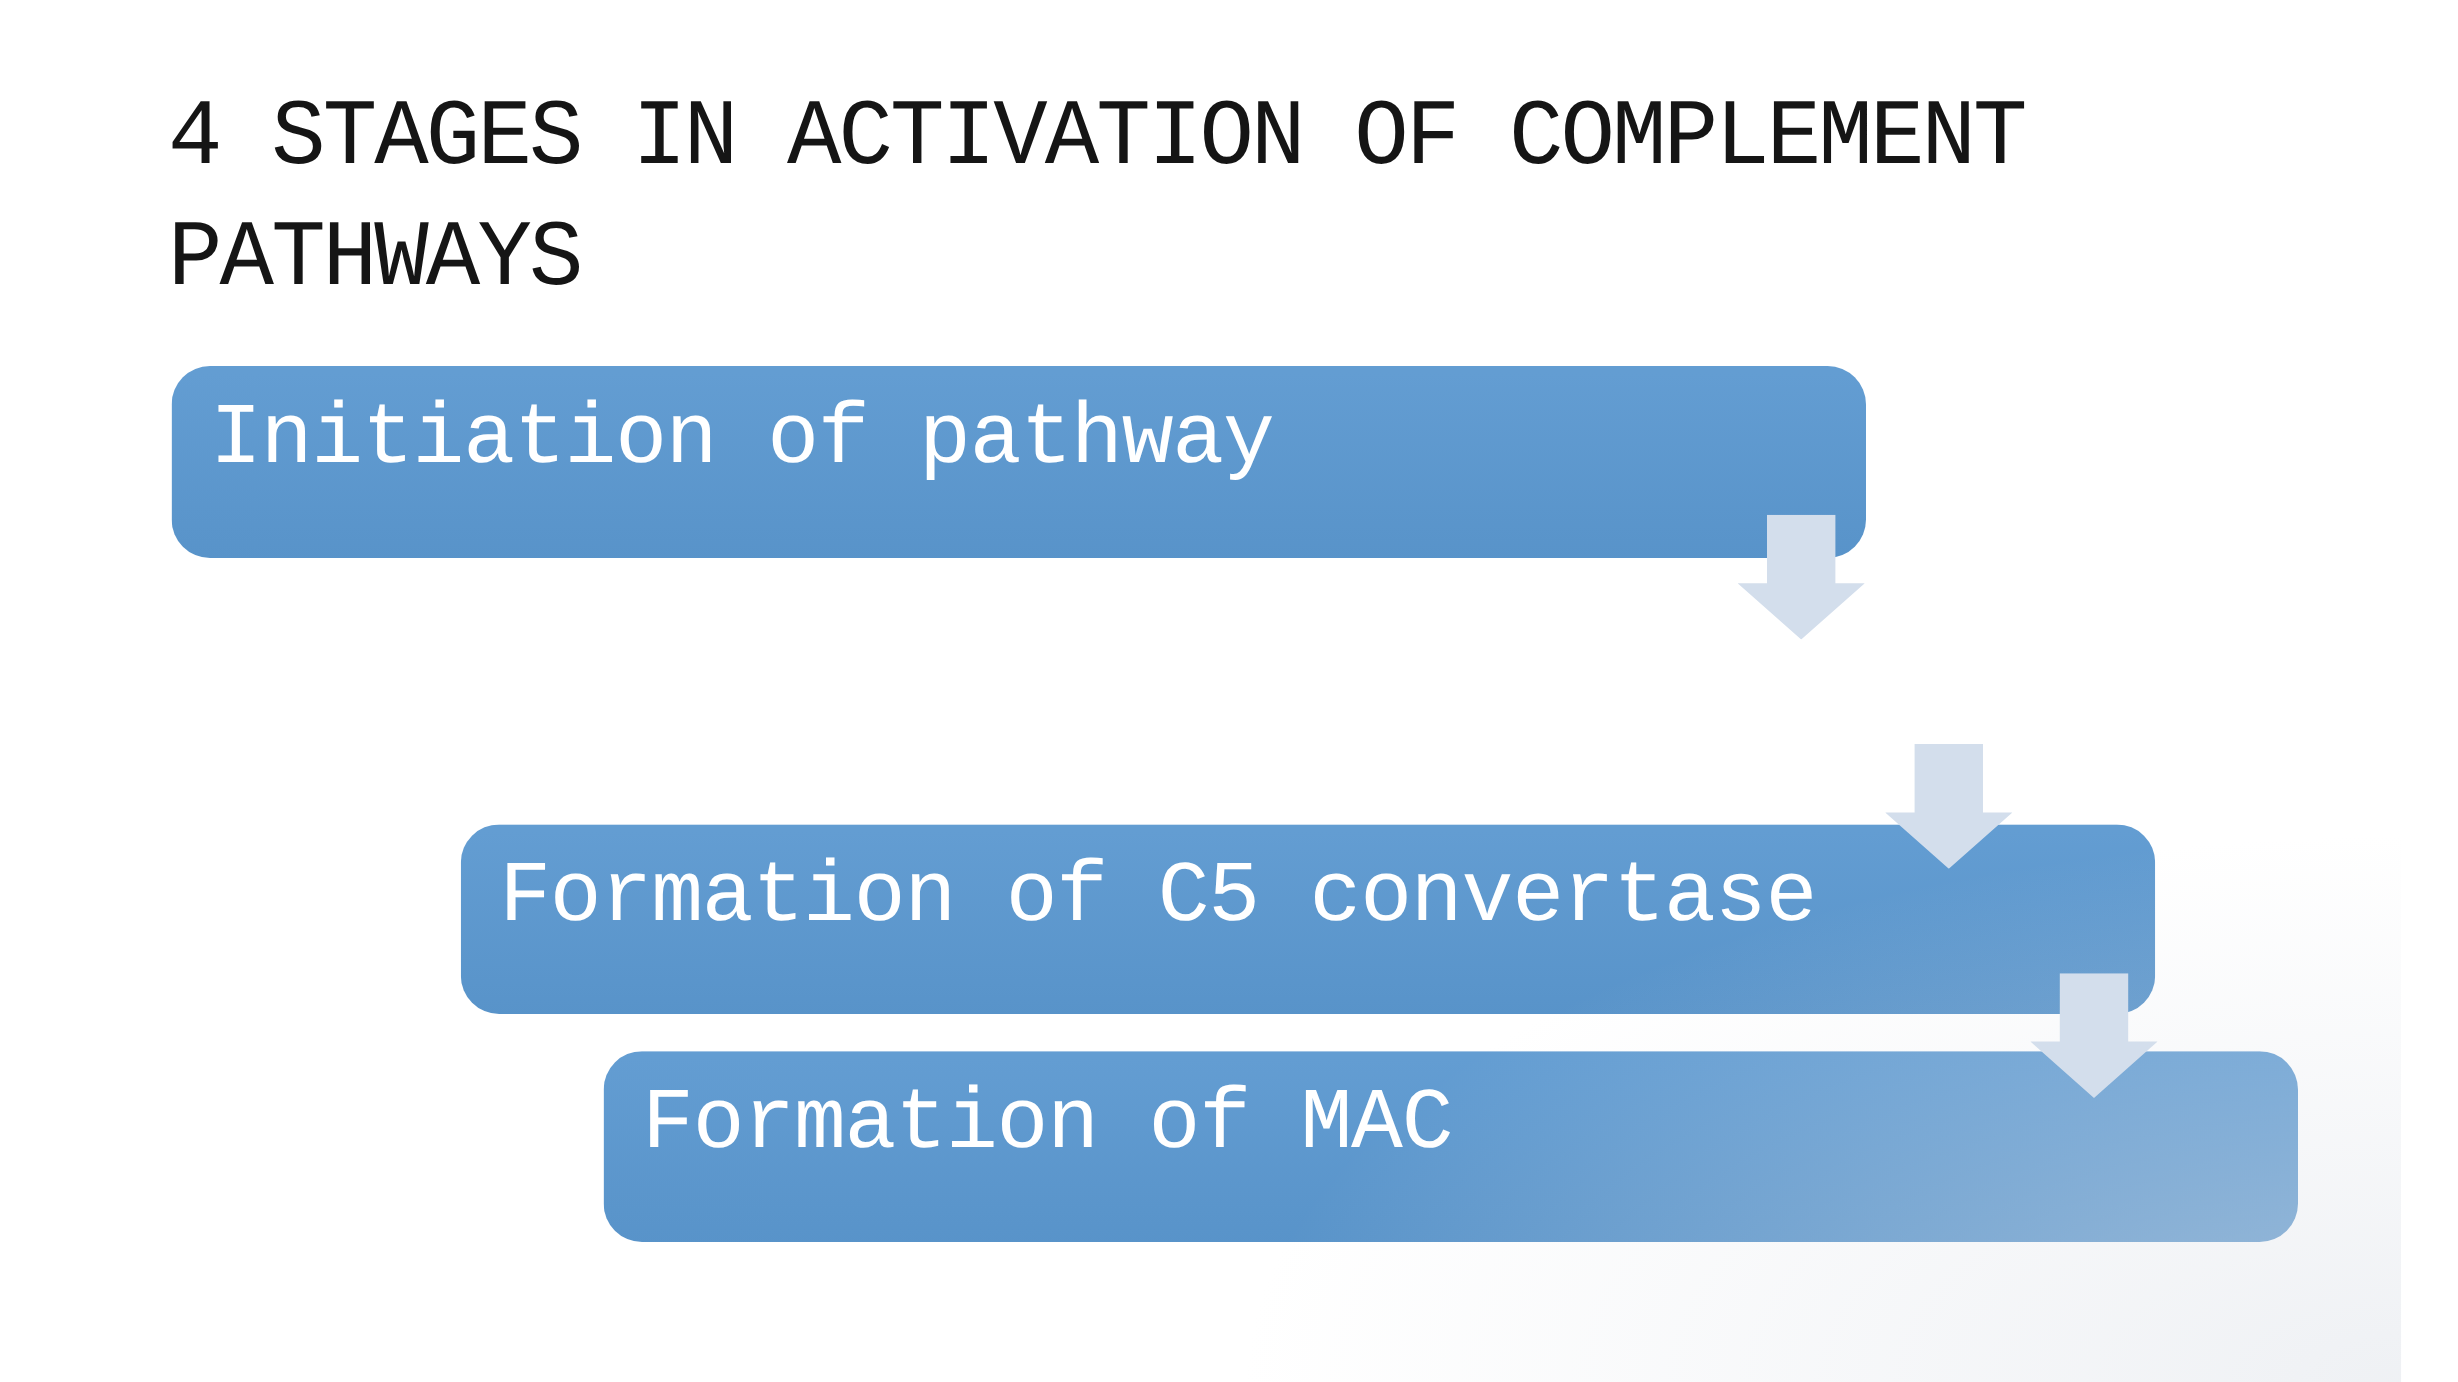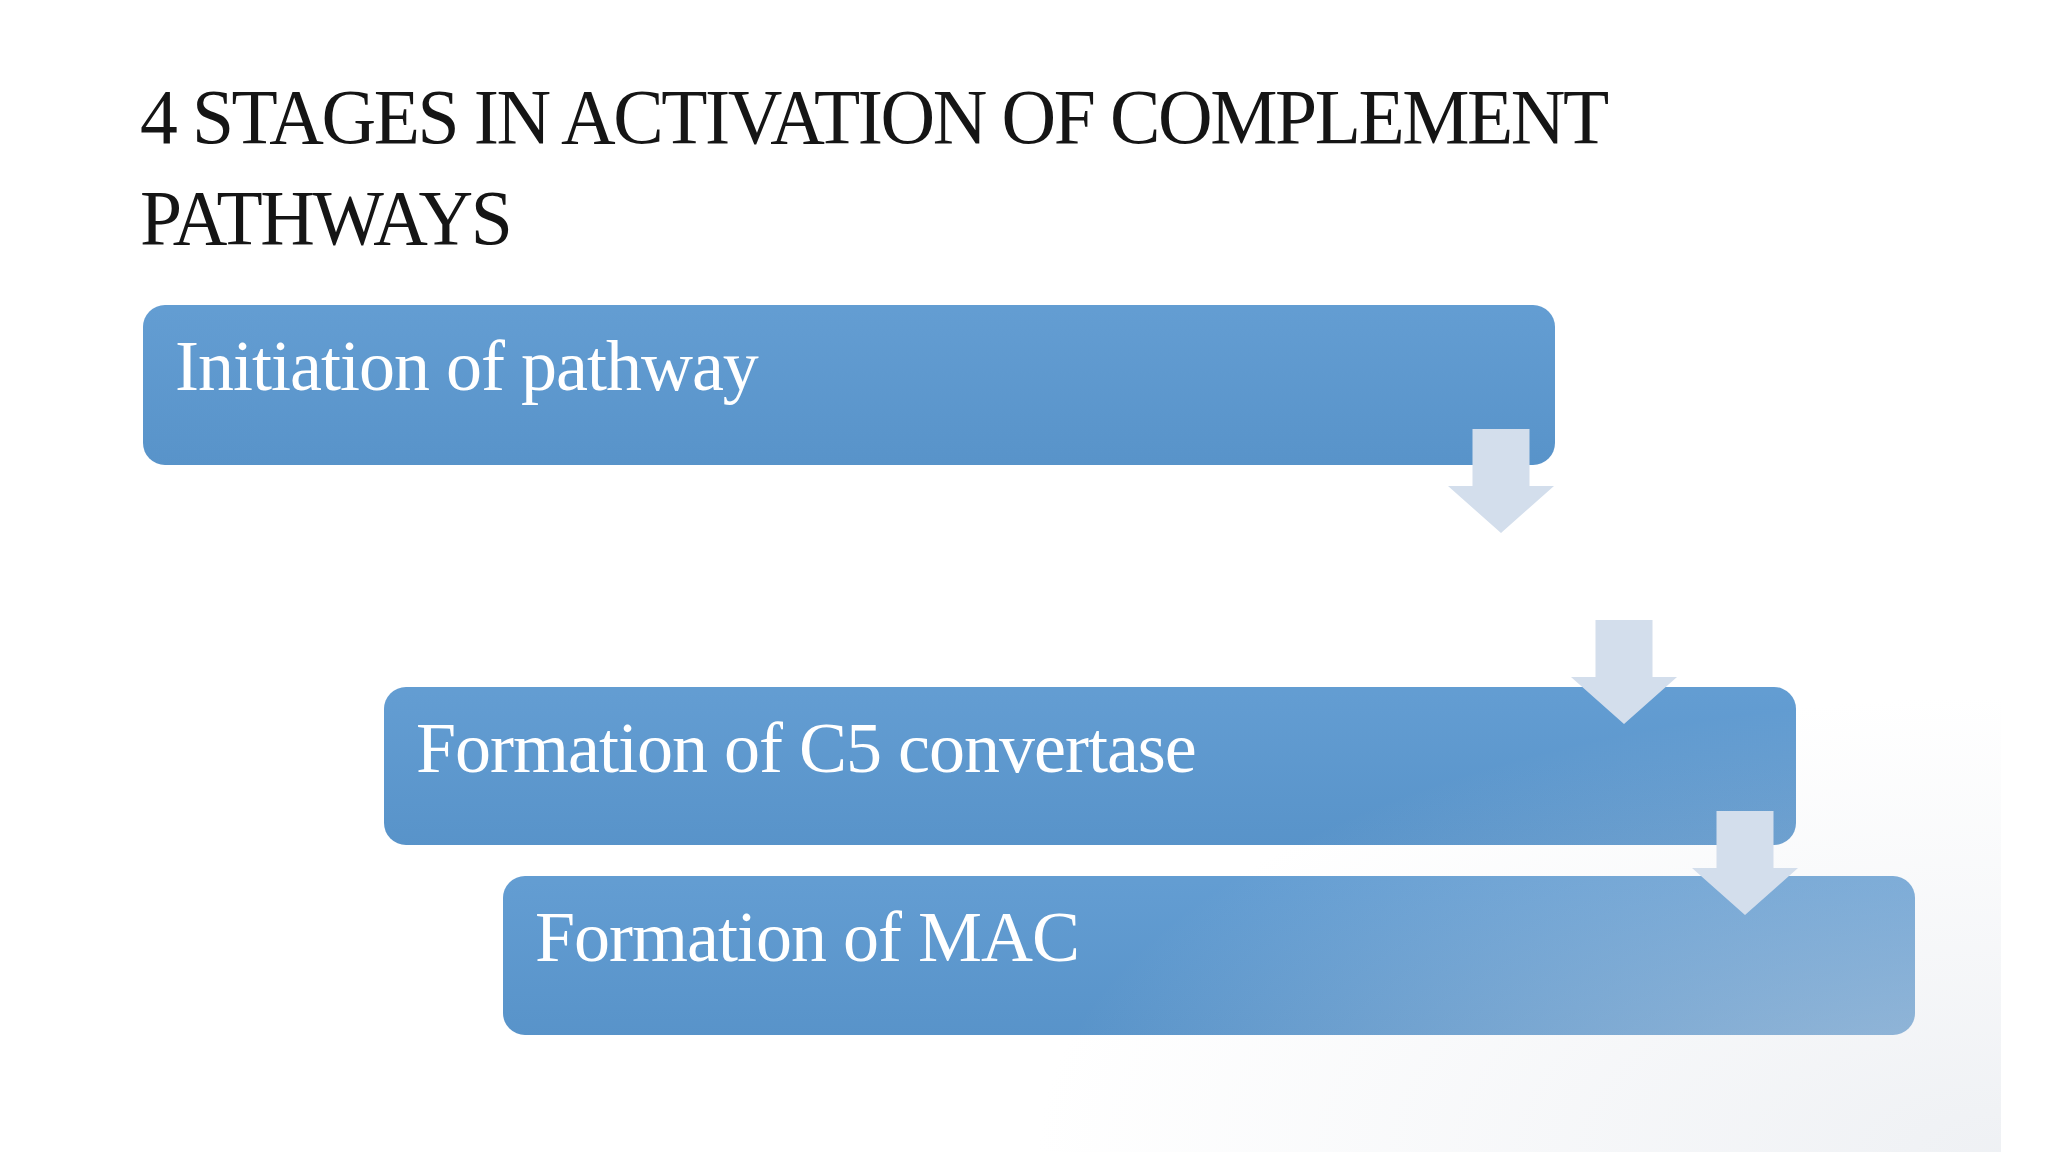--- a/index.html
+++ b/index.html
@@ -6,21 +6,21 @@
     margin: 0;
     padding: 0;
     background: #ffffff;
   }
   .slide {
     position: relative;
     width: 2001px;
     height: 1152px;
     overflow: hidden;
     background: var(--bg, #ffffff);
-    font-family: Liberation Serif, serif;
+    font-family: Liberation Mono, monospace;
   }
   
   .slide::after {
     content: "";
     position: absolute;
     right: 0; bottom: 0;
     width: 1100px; height: 520px;
     background: radial-gradient(ellipse at 100% 100%, rgba(225,229,235,0.55) 0%, rgba(255,255,255,0) 62%);
     pointer-events: none;
   }
@@ -33,21 +33,21 @@
     line-height: 1.30;
     letter-spacing: -2.5px;
     font-weight: 400;
     color: var(--title-color, #151515);
     transform: scaleX(0.97);
     transform-origin: left top;
   }
   .stage-box {
     position: absolute;
     width: 1412px;
-    border-radius: 22px;
+    border-radius: 32px;
     background: var(--box-fill, #5b98d0);
     background-image: linear-gradient(180deg, rgba(255,255,255,0.05), rgba(0,0,0,0.03));
     box-sizing: border-box;
     padding: 24px 20px 0 32px;
   }
   .stage-label {
     color: var(--stage-text, #ffffff);
     font-size: 72px;
     letter-spacing: -1px;
     line-height: 1.05;

